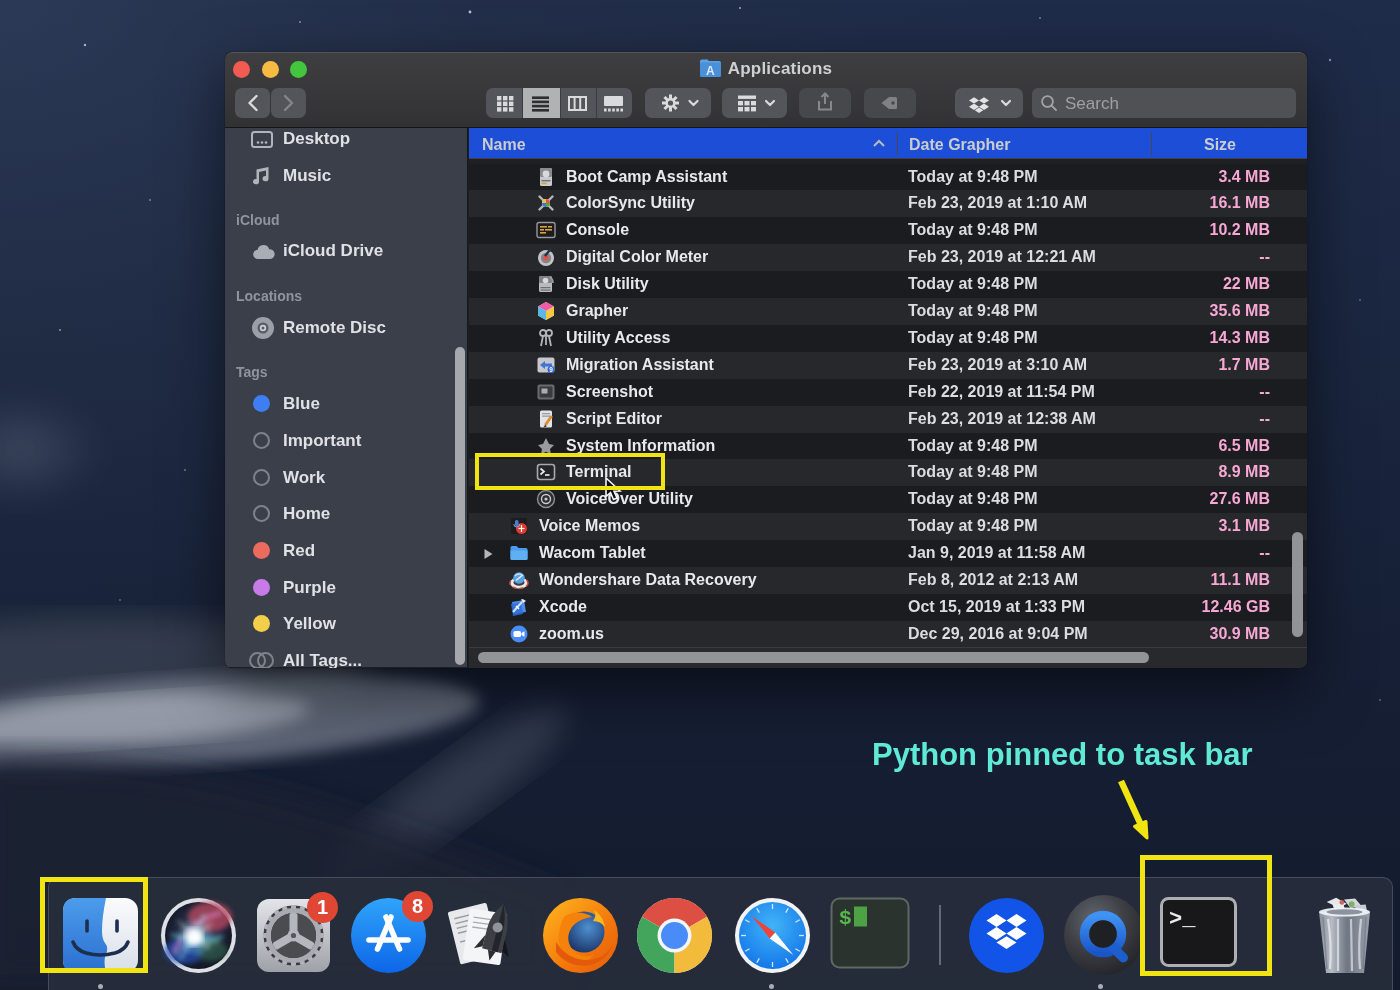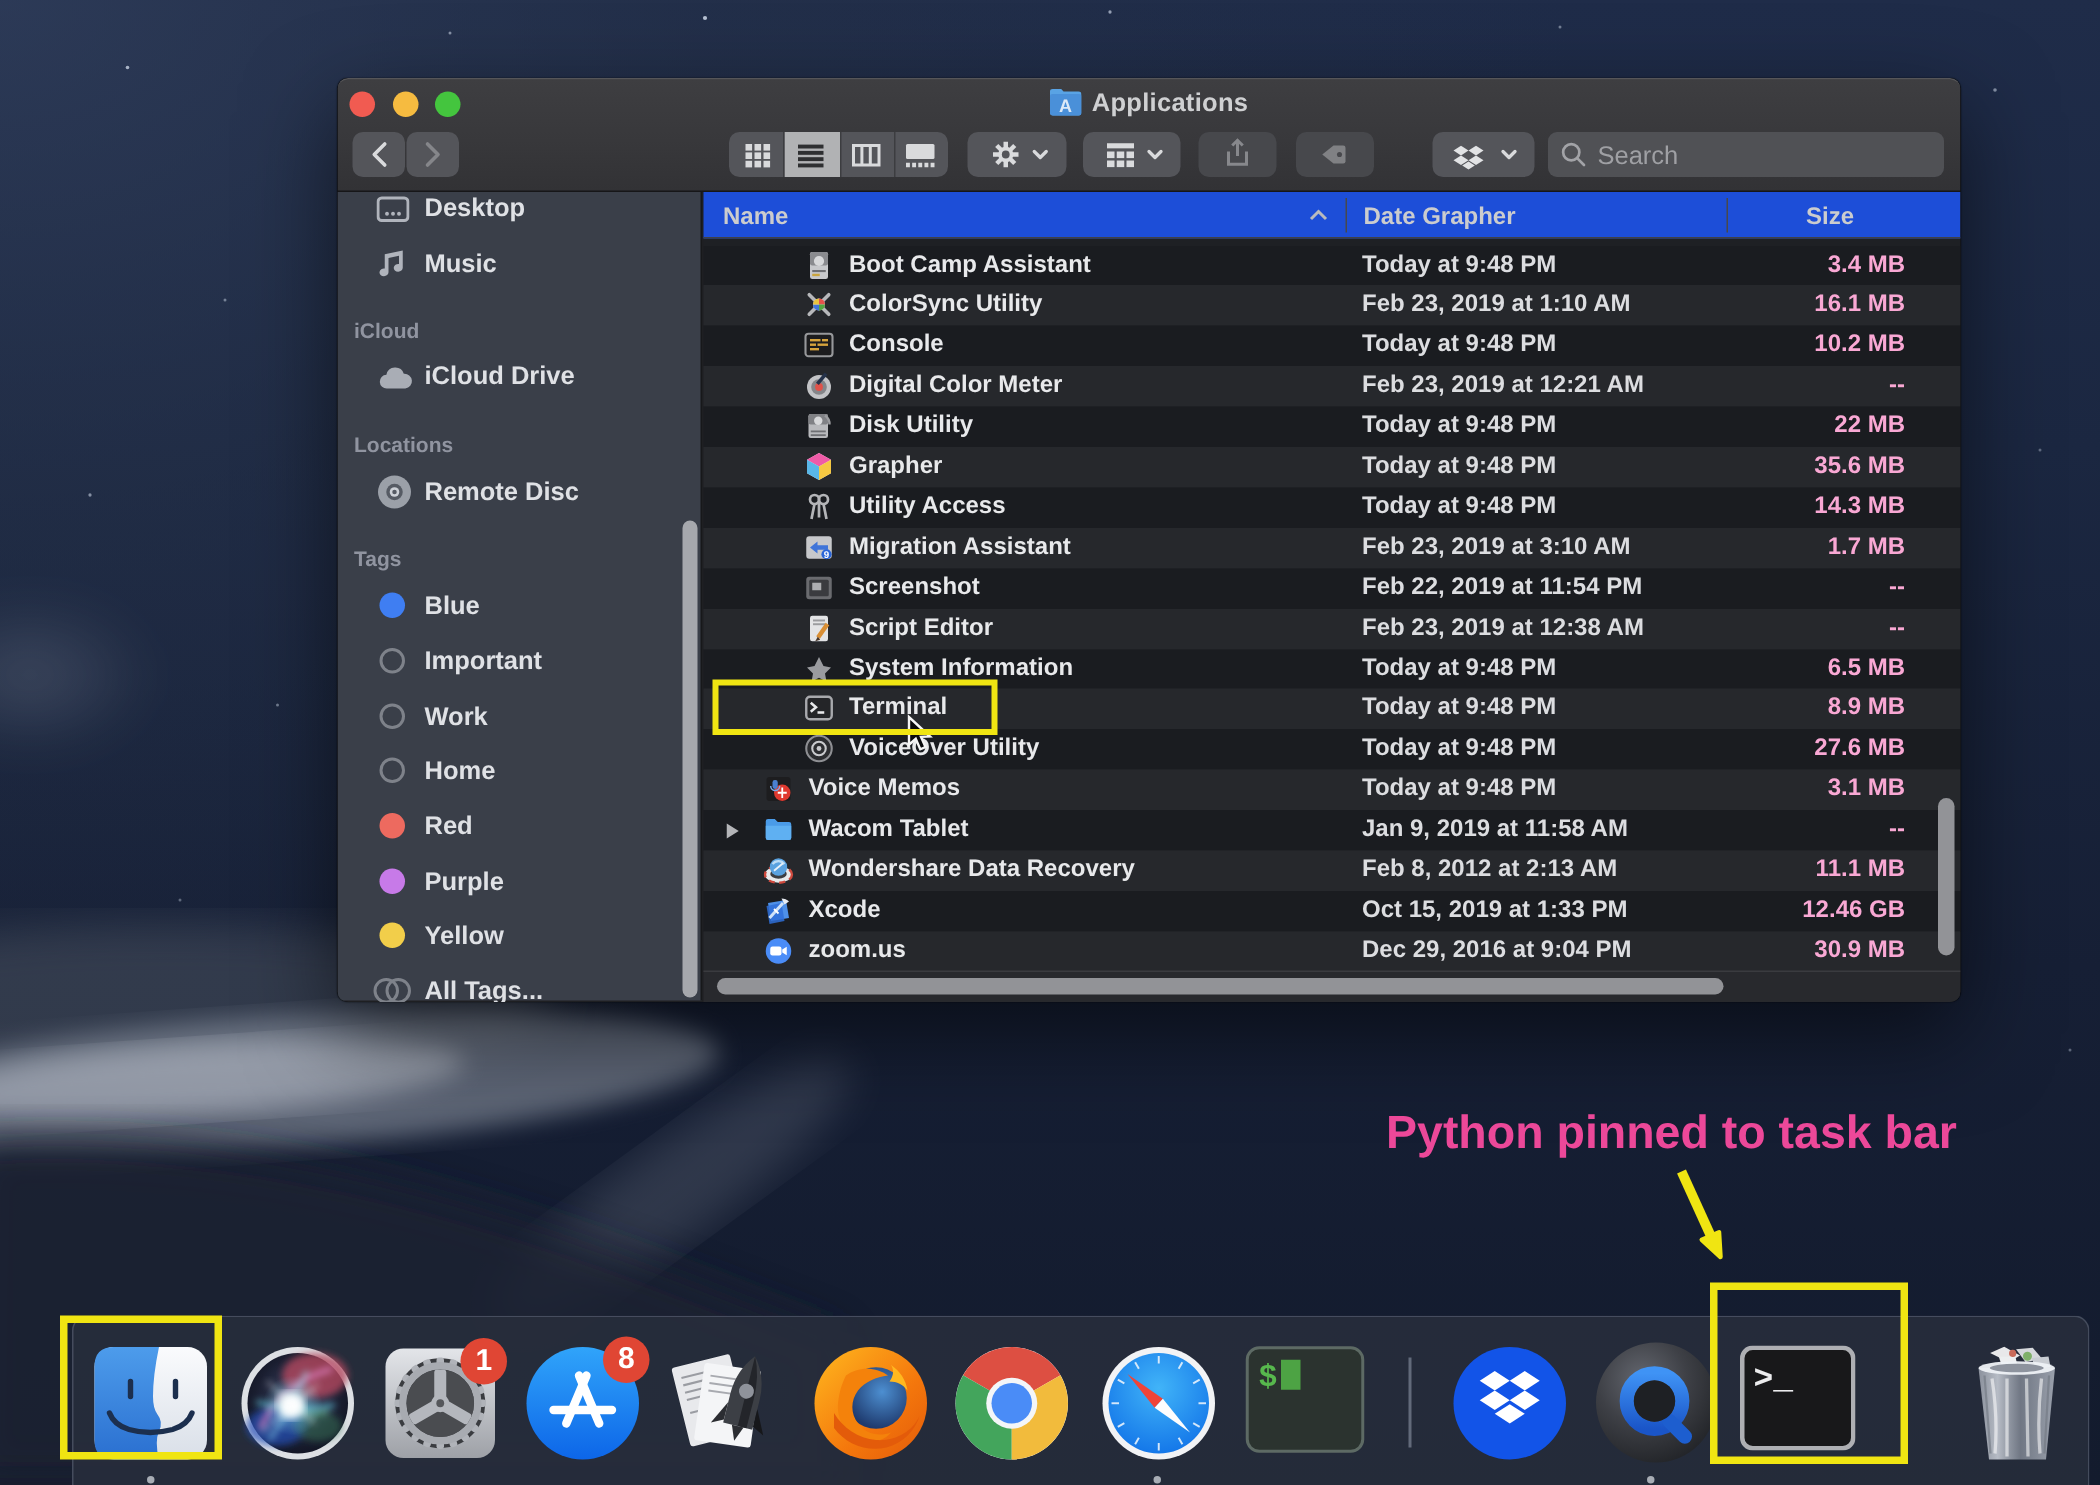--- a/index.html
+++ b/index.html
@@ -46,22 +46,22 @@
   .rdate { position:absolute; left:439px; top:4px; font-size:16px; font-weight:bold; color:#dcdde0; }
   .rsize { position:absolute; right:37px; top:4px; font-size:16px; font-weight:bold; color:#f9a8d4; }
   .ricon { position:absolute; top:3px; width:20px; height:20px; }
   #vscroll { position:absolute; left:823px; top:404px; width:11px; height:105px;
     background:#929397; border-radius:5.5px; }
   #hscrollbar { position:absolute; left:0; top:519px; width:838px; height:21px; background:#28292d;
     border-top:1px solid #3a3b3f; }
   #hthumb { position:absolute; left:9px; top:4px; width:671px; height:11px; background:#929397; border-radius:5.5px; }
   
   .ybox { position:absolute; border:4px solid #f0e512; }
-  #pytext { position:absolute; left:924px; top:737px; width:400px; font-size:31px;
-    font-weight:bold; color:#ec4899; white-space:nowrap; }
+  #pytext { position:absolute; left:872px; top:737px; width:400px; font-size:31px;
+    font-weight:bold; color:#5eead4; white-space:nowrap; }
   
   #dock { position:absolute; left:48px; top:877px; width:1345px; height:113px;
     background:rgba(40,46,60,0.85); border:1px solid rgba(115,124,144,0.42); border-bottom:none;
     border-radius:10px 10px 0 0; }
   .dicon { position:absolute; top:897px; width:77px; height:77px; }
   .dot { position:absolute; top:984px; width:5px; height:5px; border-radius:50%; background:#a8adb5; }
   .badge { position:absolute; width:31px; height:31px; border-radius:50%; background:#e04634;
     color:#fff; font-size:20px; font-weight:bold; text-align:center; line-height:31px; }
 </style>
 </head>

